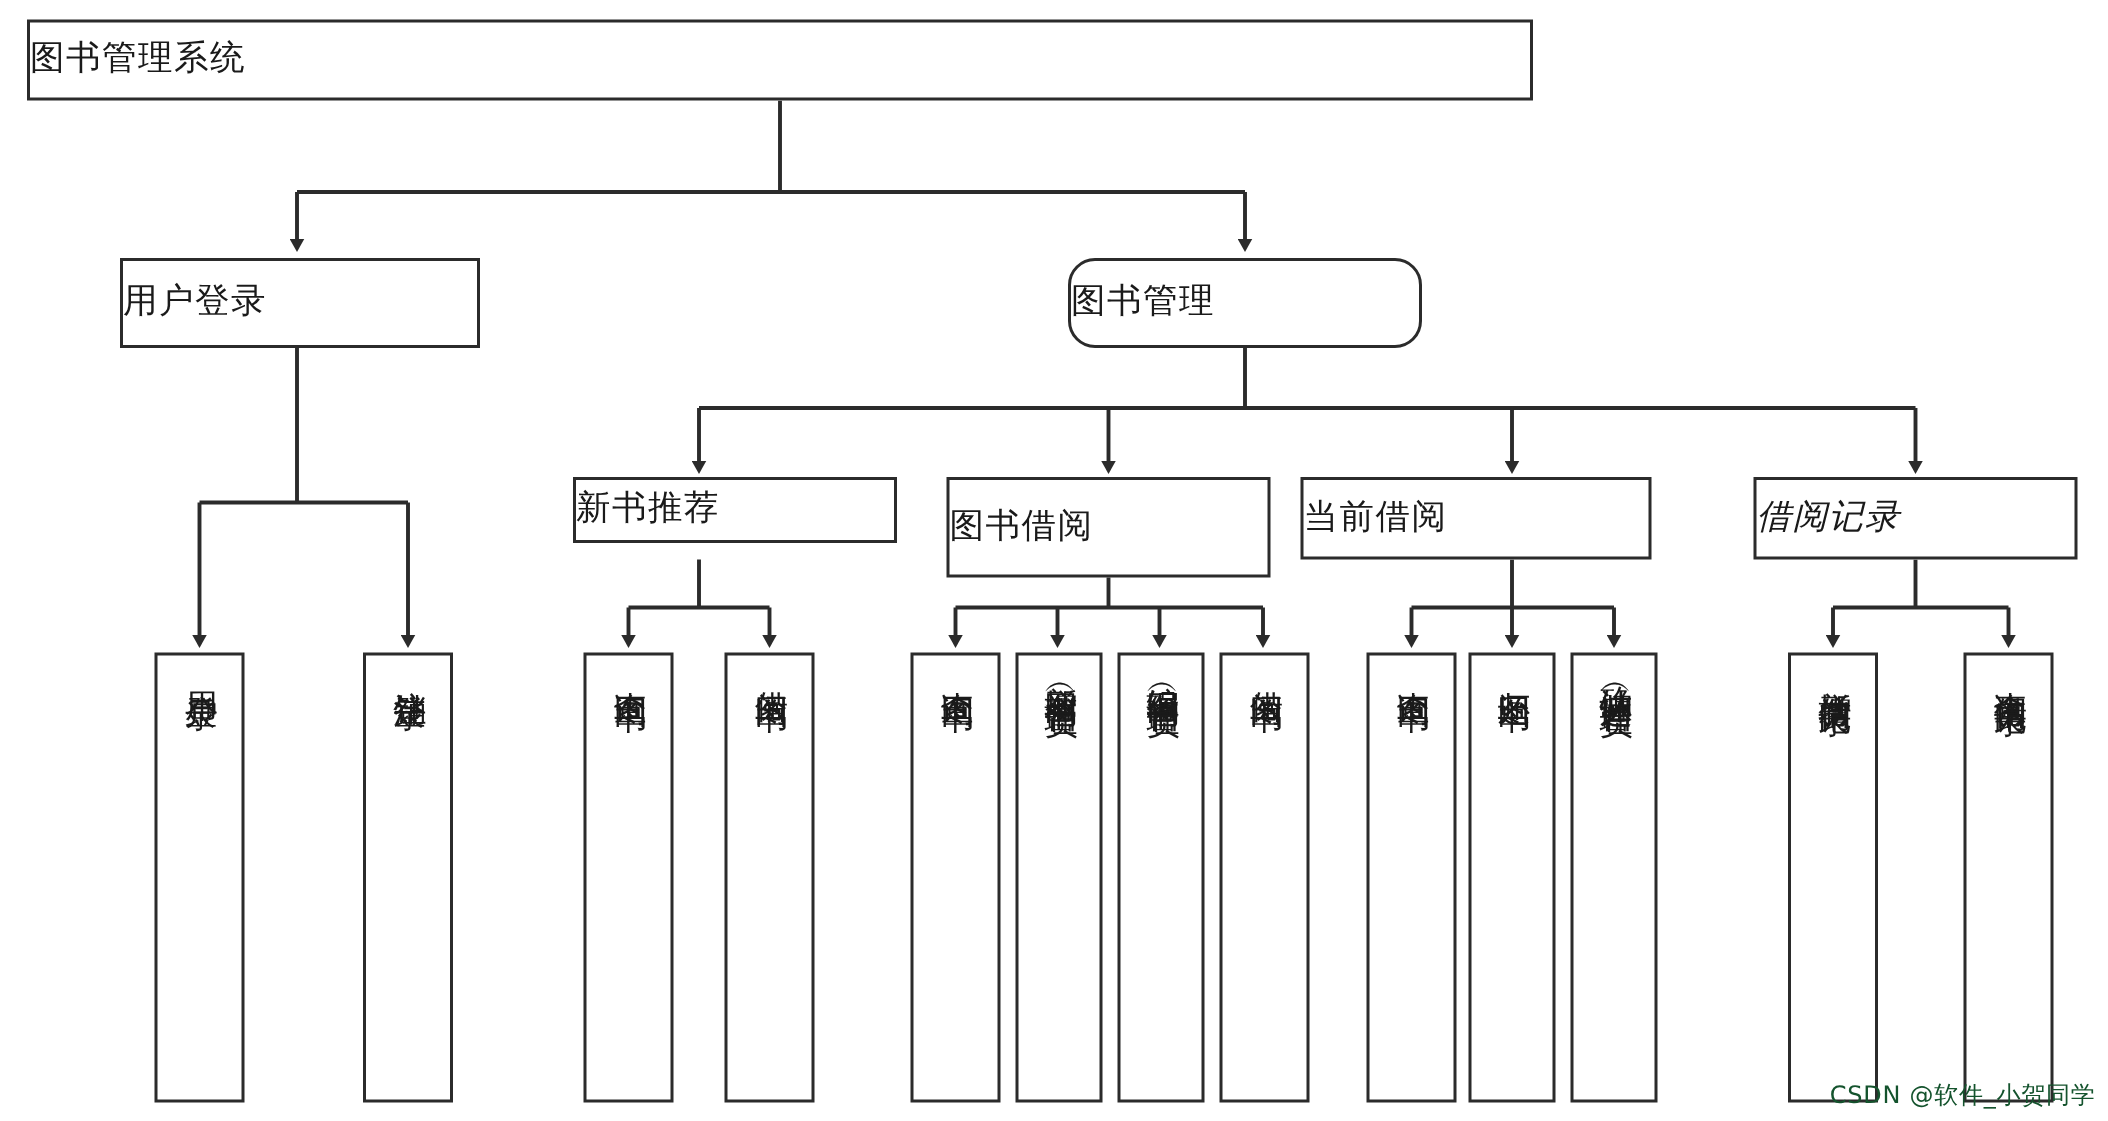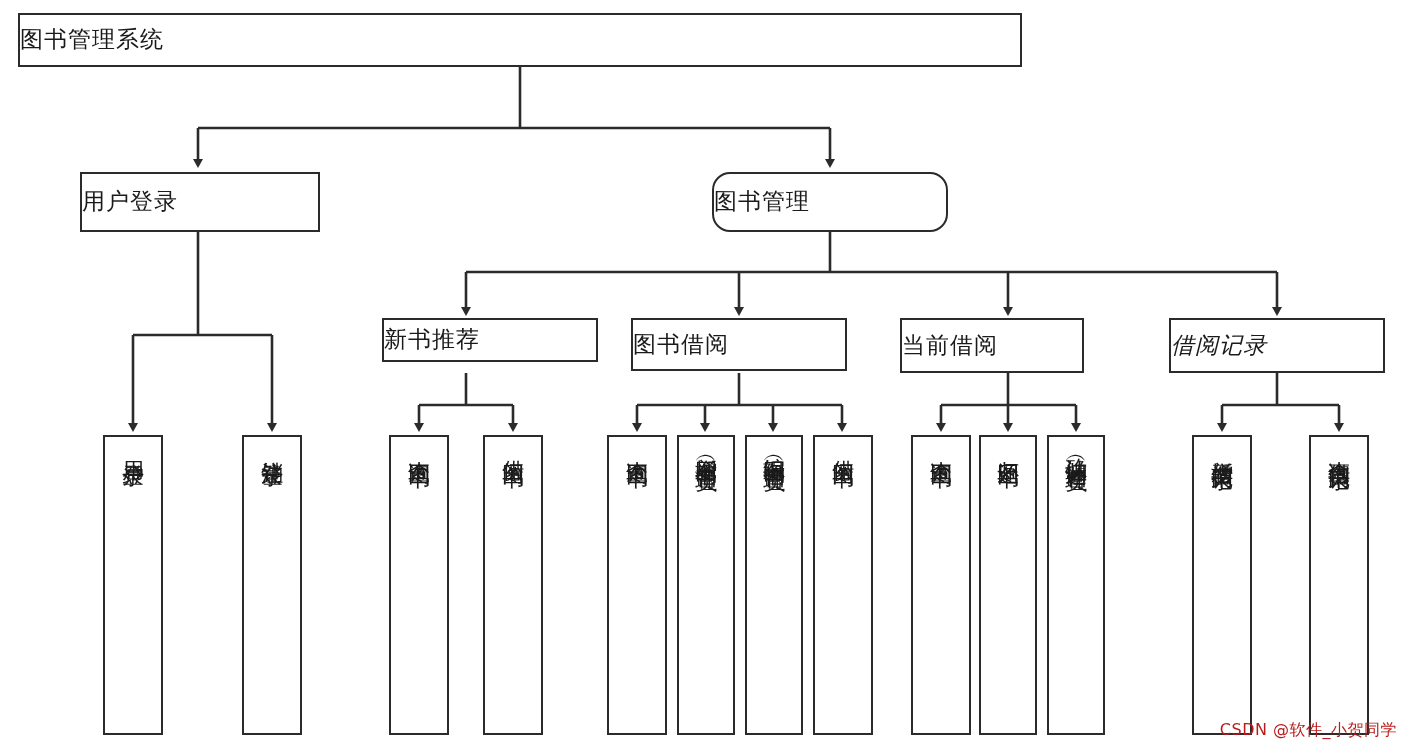--- a/index.html
+++ b/index.html
@@ -60,21 +60,21 @@
     text-align: left;
   }
   .node-v.vtop {
     padding-top: 3px;
   }
   .watermark {
     position: absolute;
     right: 8px;
     bottom: 6px;
     font-size: 16px;
-    color: #b91c1c;
+    color: #14532d;
     letter-spacing: 0.5px;
     white-space: nowrap;
   }
 </style>
 </head>
 <body>
 
 <div id="canvas">
 
   <svg id="wires" viewBox="0 0 1405 747" xmlns="http://www.w3.org/2000/svg">
@@ -134,24 +134,24 @@
   <div class="node node-h" style="left:80px; top:172px; width:240px; height:60px;">
     <span class="label">用户登录</span>
   </div>
   <div class="node node-h" style="left:712px; top:172px; width:236px; height:60px;border-radius:18px;">
     <span class="label">图书管理</span>
   </div>
 
   <div class="node node-h" style="left:362px; top:318px; width:216px; height:44px;margin-left:20px;">
     <span class="label">新书推荐</span>
   </div>
-  <div class="node node-h" style="left:631px; top:318px; width:216px; height:53px;">
+  <div class="node node-h" style="left:631px; top:318px; width:216px; height:67px;">
     <span class="label">图书借阅</span>
   </div>
-  <div class="node node-h" style="left:900px; top:318px; width:184px; height:55px;">
+  <div class="node node-h" style="left:867px; top:318px; width:234px; height:55px;">
     <span class="label">当前借阅</span>
   </div>
   <div class="node node-h" style="left:1169px; top:318px; width:216px; height:55px;font-style:italic;">
     <span class="label">借阅记录</span>
   </div>
 
   <div class="node node-v" style="left:103px; top:435px; width:60px; height:300px;">
     <span class="label">用户登录</span>
   </div>
   <div class="node node-v" style="left:242px; top:435px; width:60px; height:300px;">

